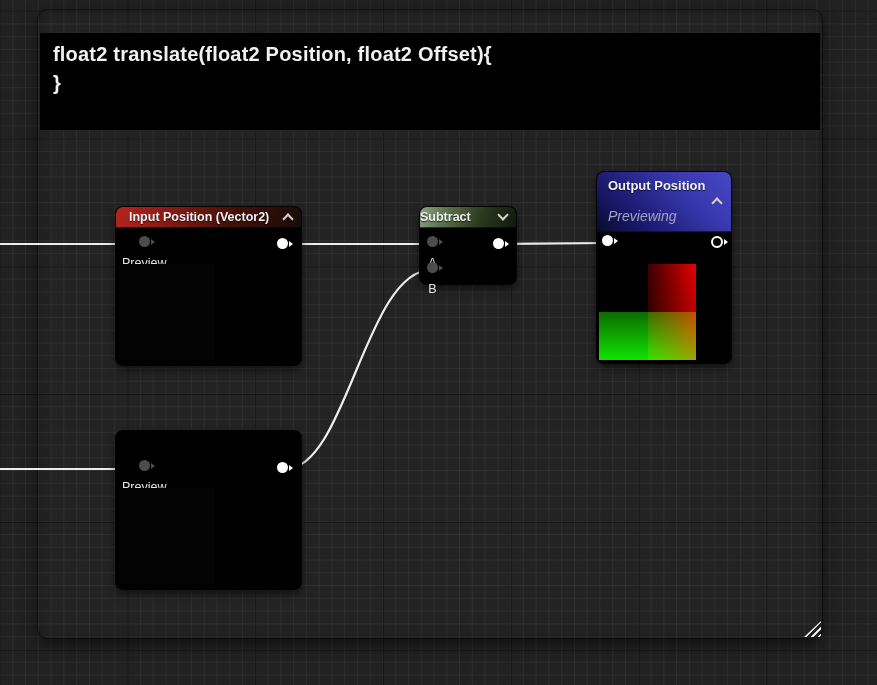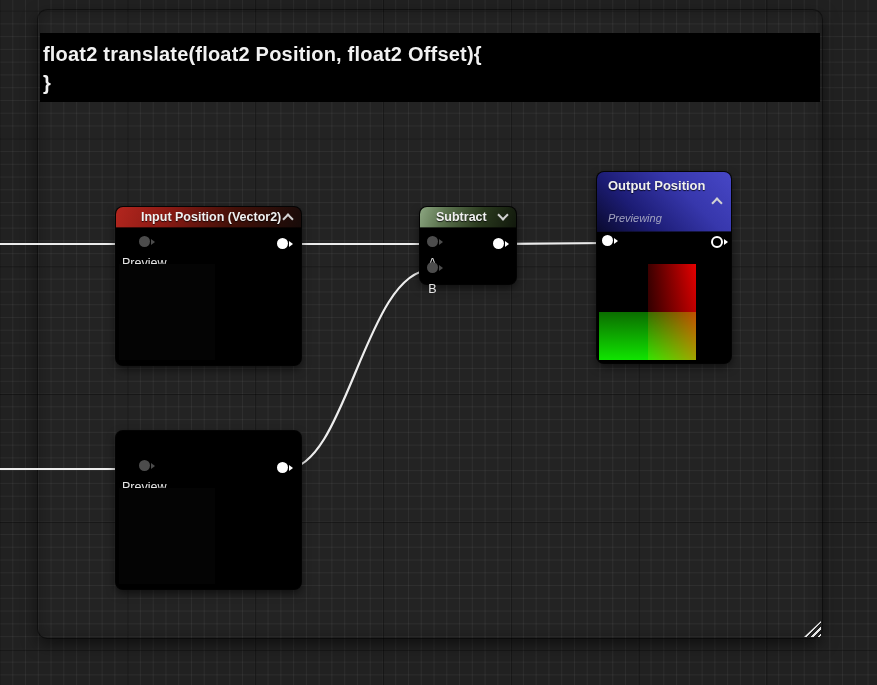--- a/index.html
+++ b/index.html
@@ -30,24 +30,24 @@
     clip-path:polygon(100% 0, 100% 100%, 0 100%);
     cursor:nwse-resize;
   }
 
   
   svg.wires { position:absolute; left:0; top:0; width:877px; height:685px; pointer-events:none; }
   svg.wires path { stroke:#ededed; stroke-width:2.2; fill:none; stroke-linecap:round; pointer-events:stroke; }
 
   
   .code-box {
-    position:absolute; left:40px; top:33px; width:780px; height:69px;
+    position:absolute; left:40px; top:33px; width:780px; height:97px;
     background:#000; color:#f1f1f1;
     font-weight:bold; font-size:20px; line-height:29px;
-    padding:7px 0 0 3px; letter-spacing:0.2px;
+    padding:7px 0 0 13px; letter-spacing:0.2px;
   }
   .code-box .ln2 { padding-left:29px; }
 
   
   .node {
     position:absolute;
     background:#000000;
     border-radius:7px;
     box-shadow:0 4px 10px rgba(0,0,0,0.6), 0 0 0 1px #050505;
   }
@@ -64,21 +64,21 @@
   .hdr-red   { background:linear-gradient(110deg, #b3261e 0%, #8a1a14 28%, #441008 62%, #170b09 100%); }
   .hdr-green { background:linear-gradient(110deg, #8ca681 0%, #5d7550 25%, #2a3a1e 62%, #11180c 100%); }
   .hdr-blue  {
     height:60px; border-radius:7px 7px 0 0;
     background:linear-gradient(225deg, #4747c6 0%, #3737ac 35%, #1c1c74 70%, #0a0a2e 100%);
     display:block;
   }
   .hdr-blue .hdr-title { position:absolute; left:11px; top:6px; font-size:13px; }
   .subtitle {
     position:absolute; left:11px; bottom:7px;
-    color:#a3a4c0; font-size:11px; font-style:italic;
+    color:#a3a4c0; font-size:14px; font-style:italic;
   }
 
   .chev {
     position:absolute; display:inline-block; width:8px; height:8px;
     border-left:2.4px solid #d2d2d2; border-top:2.4px solid #d2d2d2;
   }
   .chev.up   { transform:rotate(45deg); right:9px; top:8px; }
   .chev.down { transform:rotate(225deg); right:9px; top:4px; }
   .hdr-blue .chev.up { right:10px; top:27px; }
 
@@ -93,31 +93,31 @@
   .pin.white::after { border-left-color:#ffffff; }
   .pin.hollow { width:12px; height:12px; background:transparent; border:2.6px solid #fff; }
   .pin.hollow::after { left:10.5px; top:0.6px; border-left-color:#ffffff; }
 
   .pin-row { position:absolute; display:flex; align-items:center; gap:9px; height:16px;flex-direction:column; }
   .pin-label { color:#e4e4e4; font-size:12.5px; }
   .outpin { position:absolute; }
 
   
   .n-in { width:185px; height:158px; }
-  .n-in .hdr { padding-left:25px; }
+  .n-in .hdr { padding-left:13px; }
   .n-in .pin-row { left:6px; top:29px; }
   .n-in .outpin { right:13px; top:31px; }
   .preview-black {
     position:absolute; left:3px; top:57px; width:96px; height:96px;
     background:#040404;
   }
 
   
   .n-sub { left:420px; top:207px; width:96px; height:77px; }
-  .n-sub .hdr { padding-left:16px; }
+  .n-sub .hdr { padding-left:0; }
   .row-a { left:7px; top:29px; }
   .row-b { left:7px; top:55px; }
   .n-sub .outpin { right:12px; top:31px; }
 
   
   .n-out { left:597px; top:172px; width:134px; height:191px; }
   .n-out .pin-row { left:5px; top:63px; }
   .n-out .outpin { right:8px; top:64px; }
   .preview-grad {
     position:absolute; left:2px; top:92px; width:97px; height:96px;

